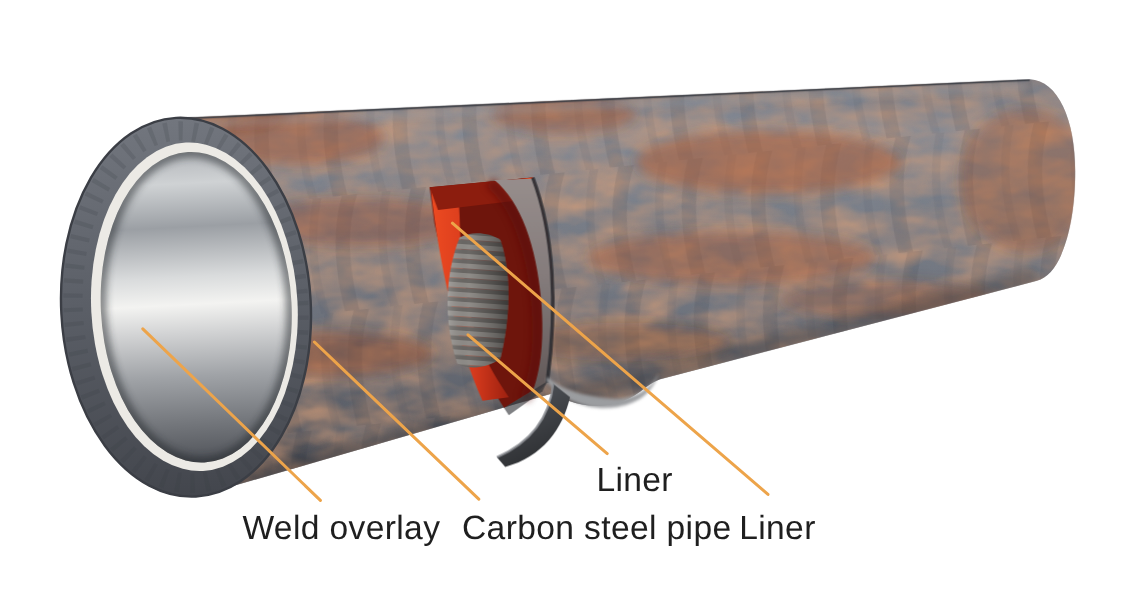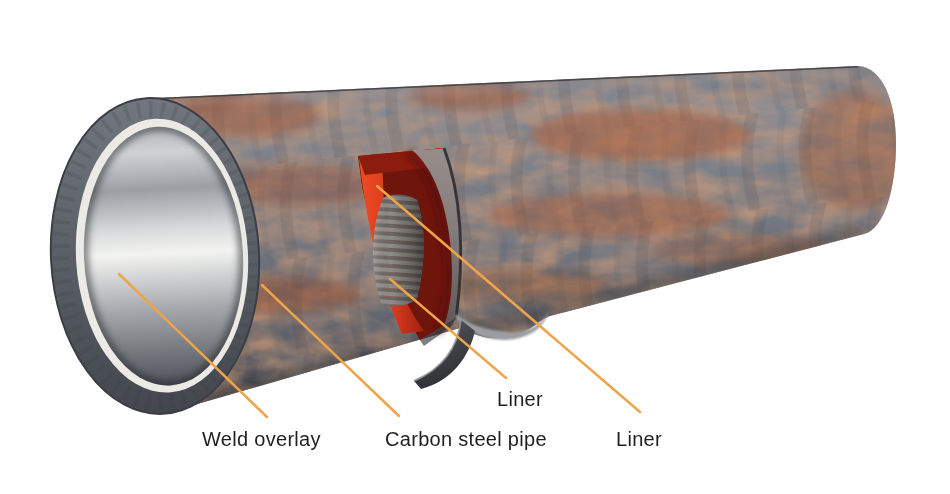--- a/index.html
+++ b/index.html
@@ -5,21 +5,21 @@
   html,body{margin:0;padding:0;background:var(--background,#fff);}
   .stage{
     position:relative;width:950px;height:494px;overflow:hidden;
     background:var(--background,#fff);
     font-family:"Liberation Sans","DejaVu Sans",sans-serif;
   }
   .stage svg{position:absolute;left:0;top:0;}
   .label{
     position:absolute;
     color:var(--label-text,#1f1f1f);
-    font-size:20px;line-height:25px;letter-spacing:.3px;
+    font-size:28px;line-height:25px;letter-spacing:.3px;
     white-space:nowrap;user-select:none;
   }
   .label-weld{left:202px;top:427px;}
   .label-carbon{left:385px;top:427px;}
   .label-liner{left:497px;top:387px;}
   .label-glue{left:616px;top:427px;}
 </style>
 </head>
 <body>
 

